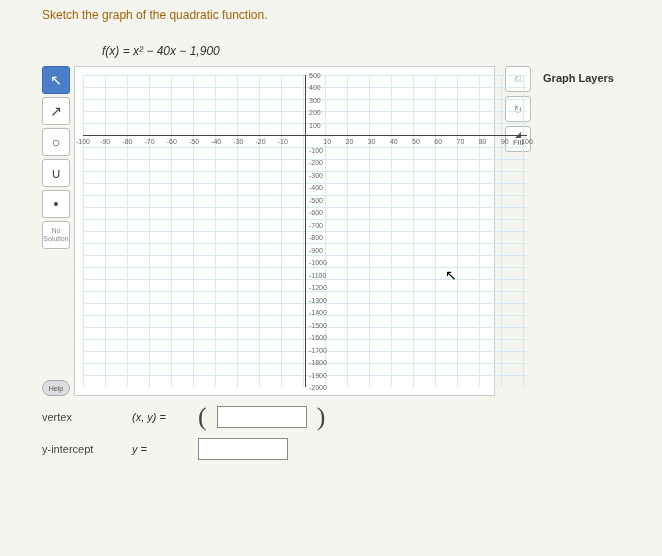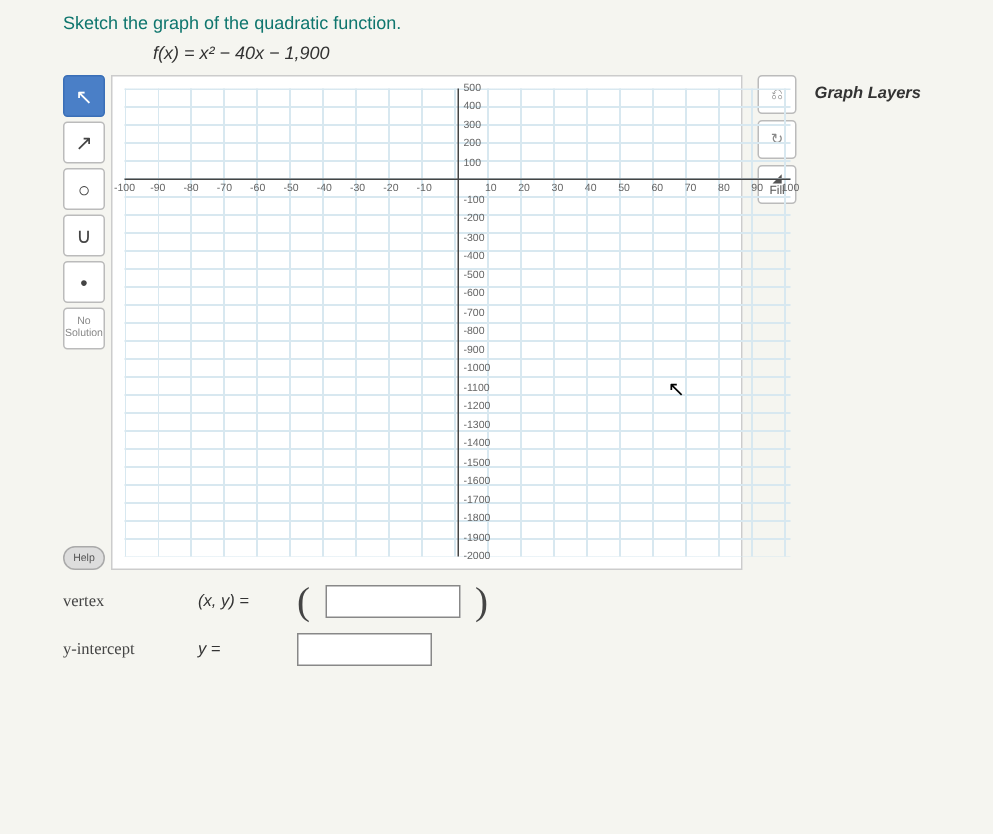--- a/index.html
+++ b/index.html
@@ -1,18 +1,18 @@
 <!DOCTYPE html>
 <html><head>
 <meta charset="utf-8">
 <style>
 * { margin: 0; padding: 0; box-sizing: border-box; font-family: Arial, sans-serif; }
 body { background: #f5f5f0; width: 662px; height: 556px; overflow: hidden; font-size: 11px; color: #333; }
 .container { padding: 8px 0 0 42px; }
-.problem-title { font-size: 12px; color: #0f766e; margin-bottom: 6px; }
+.problem-title { font-size: 12px; color: #a16207; margin-bottom: 22px; }
 .equation { font-size: 12px; margin: 4px 0 8px 60px; font-style: italic; }
 .graph-area { display: flex; gap: 4px; }
 .toolbar { display: flex; flex-direction: column; gap: 3px; width: 30px; }
 .tool-btn { width: 28px; height: 28px; background: #fff; border: 1px solid #bbb; border-radius: 3px; display: flex; align-items: center; justify-content: center; cursor: pointer; font-size: 14px; color: #444; }
 .tool-btn.active { background: #4a7fc7; color: #fff; border-color: #3a6fb7; }
 .tool-btn.no-sol { font-size: 7px; line-height: 1.1; color: #888; text-align: center; }
 .graph-panel { background: #fff; border: 1px solid #ccc; width: 460px; height: 330px; position: relative; }
 .grid-wrap { position: absolute; left: 8px; top: 8px; width: 444px; height: 312px; }
 .grid { position: absolute; inset: 0; background-image:
   repeating-linear-gradient(to right, #d8e8f0 0, #d8e8f0 1px, transparent 1px, transparent 22px),
@@ -20,30 +20,30 @@
 }
 .axis-x { position: absolute; top: 60px; left: 0; width: 100%; height: 1px; background: #444; }
 .axis-y { position: absolute; left: 222px; top: 0; width: 1px; height: 100%; background: #444; }
 .x-labels { position: absolute; top: 63px; left: 0; width: 100%; font-size: 7px; color: #666; }
 .x-labels span { position: absolute; transform: translateX(-50%); }
 .y-labels { position: absolute; left: 226px; top: 0; height: 100%; font-size: 7px; color: #666; }
 .y-labels span { position: absolute; transform: translateY(-50%); white-space: nowrap; }
 .right-tools { display: flex; flex-direction: column; gap: 4px; margin-left: 6px; }
 .right-btn { width: 26px; height: 26px; background: #fff; border: 1px solid #bbb; border-radius: 3px; display: flex; align-items: center; justify-content: center; font-size: 10px; color: #888; }
 .right-btn.fill { font-size: 8px; color: #555; flex-direction: column; line-height: 1; }
-.layers-panel { margin-left: 8px; width: 130px; overflow: hidden; font-style: italic; }
+.layers-panel { margin-left: 8px; width: 130px; overflow: hidden; }
 .layers-title { font-weight: bold; font-size: 11px; color: #333; margin-bottom: 8px; margin-top: 6px; }
 .layers-text { font-size: 10px; color: #555; line-height: 1.4; }
 .help-btn { margin-top: 4px; width: 28px; height: 16px; background: #ddd; border: 1px solid #aaa; border-radius: 8px; font-size: 7px; display: flex; align-items: center; justify-content: center; color: #555; }
 .footer { text-align: right; font-size: 9px; color: #666; margin: 4px 50px 0 0; }
 .footer b { color: #333; }
 .question2 { margin-top: 14px; font-size: 11px; color: #444; line-height: 1.4; padding-right: 8px; }
 .answers { margin-top: 10px; }
 .answer-row { display: flex; align-items: center; gap: 10px; margin-bottom: 10px; font-size: 11px; }
-.answer-row .label { width: 80px; color: #444; font-family: Liberation Serif, serif; }
+.answer-row .label { width: 80px; color: #444; }
 .answer-row .eq { font-style: italic; color: #333; width: 56px; text-align: left; }
 .answer-input { background: #fff; border: 1px solid #888; height: 22px; width: 90px; }
 .paren { font-size: 26px; color: #444; font-family: serif; line-height: 0.8; }
 .cursor-arrow { position: absolute; top: 200px; left: 370px; font-size: 14px; color: #000; pointer-events: none; }
 </style>
 </head>
 <body>
 
 <div class="container">
   <div class="problem-title">Sketch the graph of the quadratic function.</div>

